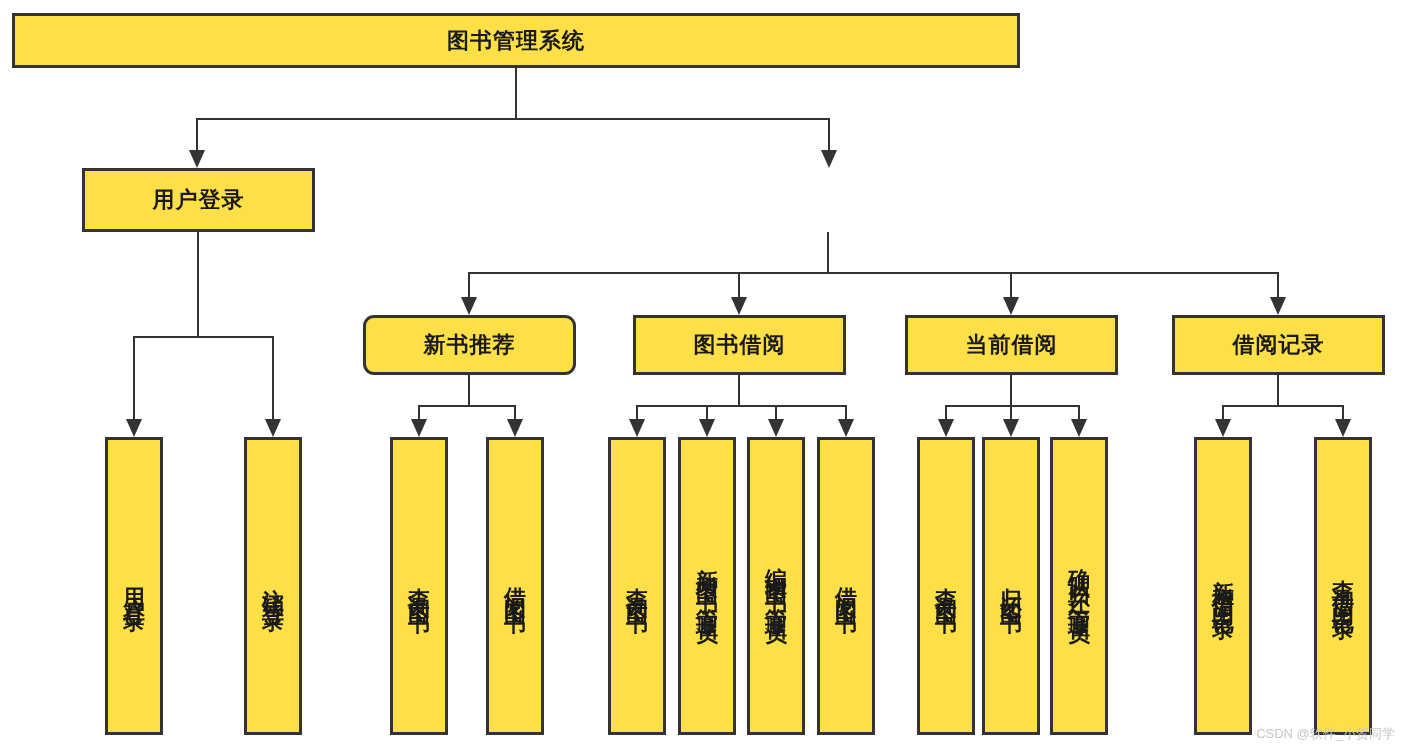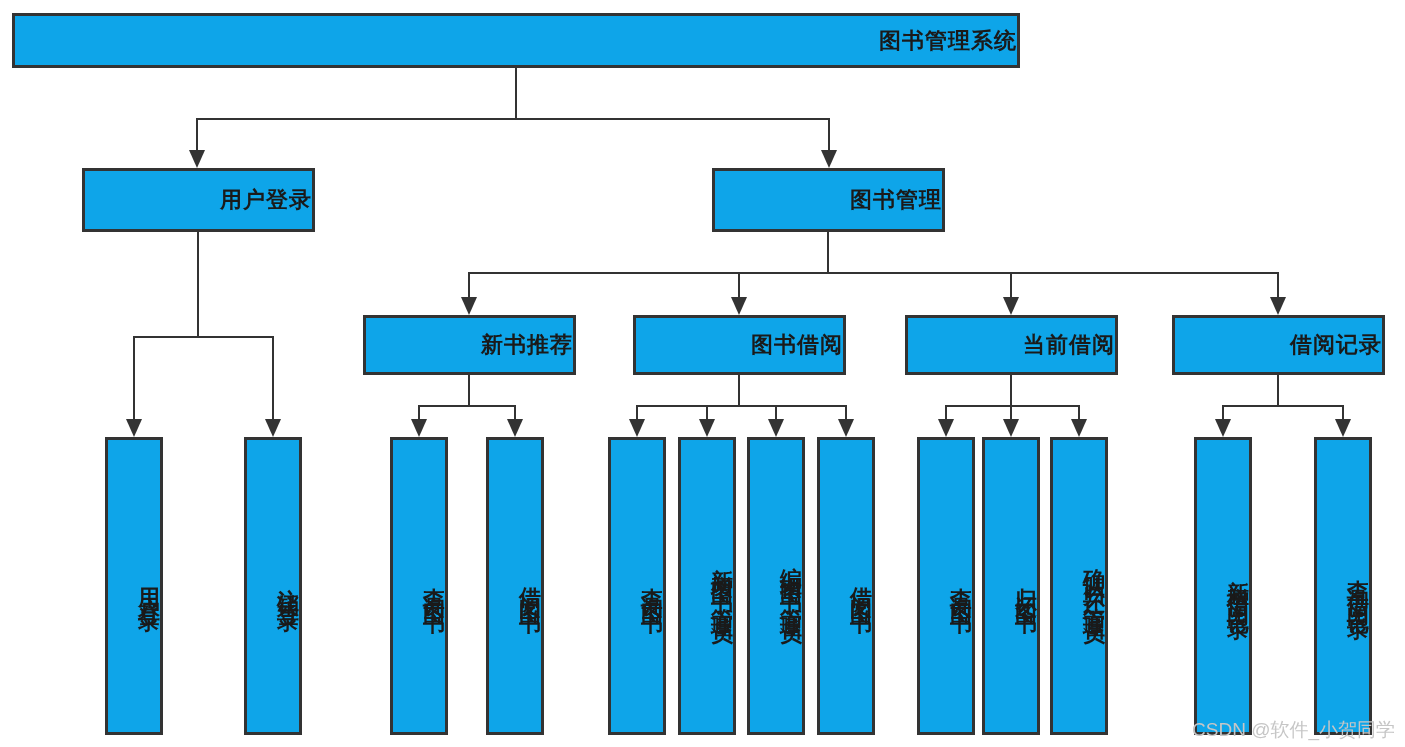--- a/index.html
+++ b/index.html
@@ -1,42 +1,42 @@
 <!DOCTYPE html>
 <html style="--bg: #ffffff; --line: #333333; --text: #1a1a1a; --wm: #c6c6c6;"><head>
 <meta charset="utf-8">
 <style>
   html,body{margin:0;padding:0;background:#fff;}
   .stage{
     position:relative;width:1405px;height:747px;background:var(--bg,#fff);
     font-family:"Liberation Sans","DejaVu Sans",sans-serif;overflow:hidden;
   }
   .box{
-    position:absolute;box-sizing:border-box;background:#0ea5e9;
+    position:absolute;box-sizing:border-box;background:#fde047;
     border:3px solid var(--line,#333);
-    display:flex;align-items:center;justify-content:flex-end;
+    display:flex;align-items:center;justify-content:center;
   }
   .hlabel{
     font-size:22px;font-weight:600;color:var(--text,#1a1a1a);
     letter-spacing:1px;white-space:nowrap;
   }
   .vlabel{
     writing-mode:vertical-rl;text-orientation:mixed;
     font-size:22px;font-weight:600;color:var(--text,#1a1a1a);
     letter-spacing:8px;line-height:1;
   }
   .line{position:absolute;background:var(--line,#333);}
   .arrow{
     position:absolute;width:0;height:0;
     border-left:8px solid transparent;border-right:8px solid transparent;
     border-top:18px solid var(--line,#333);
   }
   .watermark{
     position:absolute;right:10px;bottom:4px;z-index:10;
-    font-size:19px;color:var(--wm,#c6c6c6);white-space:nowrap;
+    font-size:13px;color:var(--wm,#c6c6c6);white-space:nowrap;
   }
 </style>
 </head>
 <body>
 
 <div class="stage">
 
   <div class="box" style="left:12px;top:13px;width:1008px;height:55px;">
     <span class="hlabel">图书管理系统</span>
   </div>
@@ -44,43 +44,40 @@
   <div class="line" style="left:515px;top:68px;width:2px;height:52px;"></div>
   <div class="line" style="left:196px;top:118px;width:634px;height:2px;"></div>
   <div class="line" style="left:196px;top:118px;width:2px;height:36px;"></div>
   <div class="line" style="left:828px;top:118px;width:2px;height:36px;"></div>
   <div class="arrow" style="left:189px;top:150px;"></div>
   <div class="arrow" style="left:821px;top:150px;"></div>
 
   <div class="box" style="left:82px;top:168px;width:233px;height:64px;">
     <span class="hlabel">用户登录</span>
   </div>
-  <div class="box" style="left:712px;top:168px;width:233px;height:64px;">
-    <span class="hlabel">图书管理</span>
-  </div>
 
   <div class="line" style="left:197px;top:232px;width:2px;height:104px;"></div>
   <div class="line" style="left:133px;top:336px;width:141px;height:2px;"></div>
   <div class="line" style="left:133px;top:336px;width:2px;height:85px;"></div>
   <div class="line" style="left:272px;top:336px;width:2px;height:85px;"></div>
   <div class="arrow" style="left:126px;top:419px;"></div>
   <div class="arrow" style="left:265px;top:419px;"></div>
 
   <div class="line" style="left:827px;top:232px;width:2px;height:40px;"></div>
   <div class="line" style="left:468px;top:272px;width:811px;height:2px;"></div>
   <div class="line" style="left:468px;top:272px;width:2px;height:27px;"></div>
   <div class="line" style="left:738px;top:272px;width:2px;height:27px;"></div>
   <div class="line" style="left:1010px;top:272px;width:2px;height:27px;"></div>
   <div class="line" style="left:1277px;top:272px;width:2px;height:27px;"></div>
   <div class="arrow" style="left:461px;top:297px;"></div>
   <div class="arrow" style="left:731px;top:297px;"></div>
   <div class="arrow" style="left:1003px;top:297px;"></div>
   <div class="arrow" style="left:1270px;top:297px;"></div>
 
-  <div class="box" style="left:363px;top:315px;width:213px;height:60px;">
+  <div class="box" style="left:363px;top:315px;width:213px;height:60px;border-radius:11px;">
     <span class="hlabel">新书推荐</span>
   </div>
   <div class="box" style="left:905px;top:315px;width:213px;height:60px;">
     <span class="hlabel">当前借阅</span>
   </div>
   <div class="box" style="left:633px;top:315px;width:213px;height:60px;">
     <span class="hlabel">图书借阅</span>
   </div>
   <div class="box" style="left:1172px;top:315px;width:213px;height:60px;">
     <span class="hlabel">借阅记录</span>

